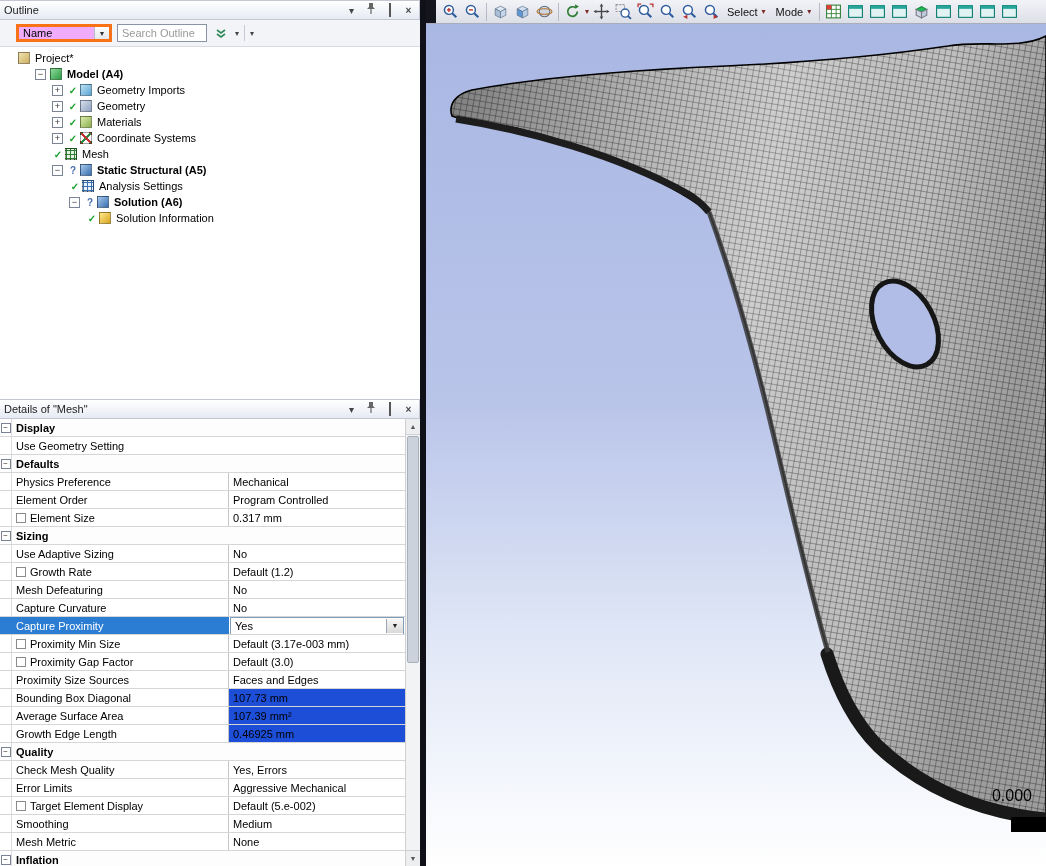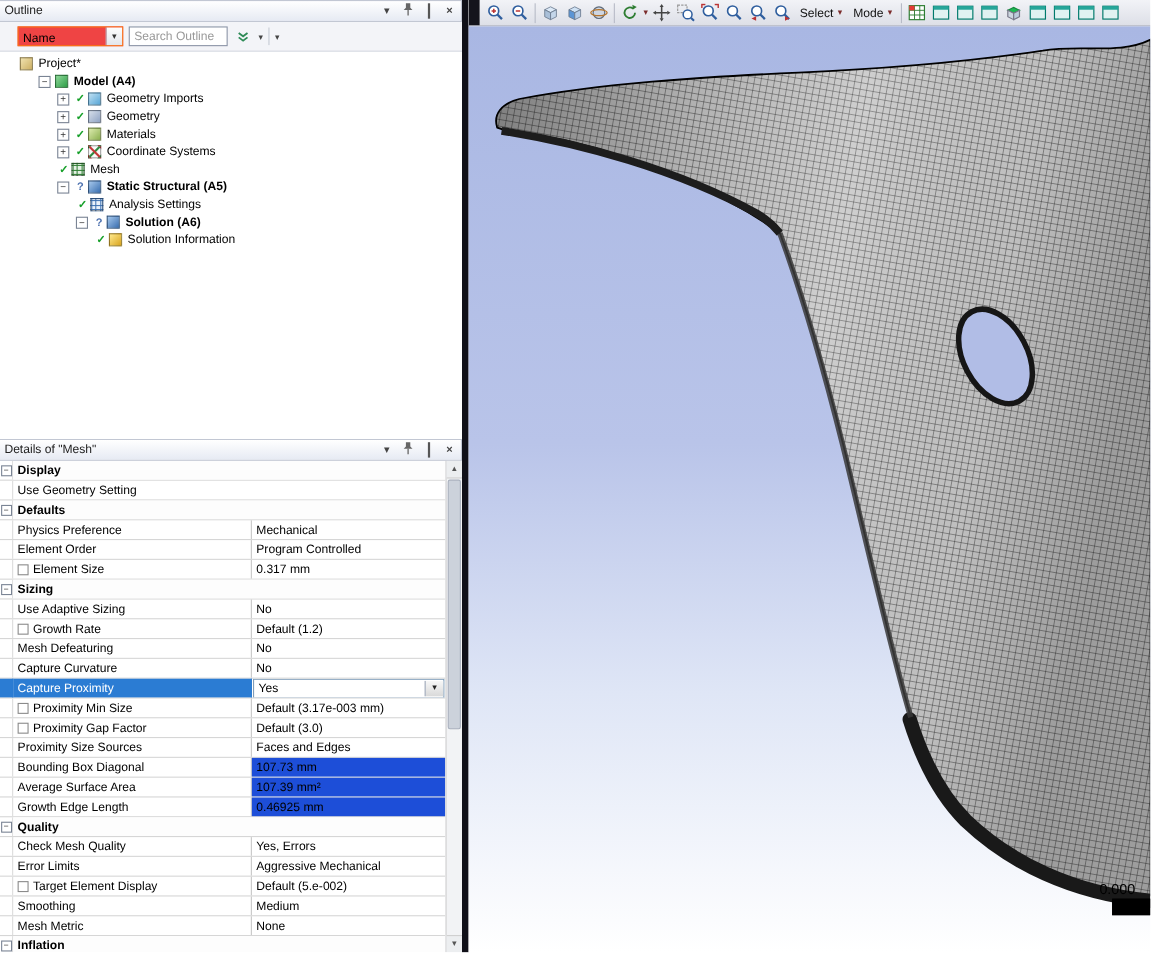--- a/index.html
+++ b/index.html
@@ -13,21 +13,21 @@
   .panel-title{flex:1;color:#222;}
   .win-icons{display:flex;align-items:center;gap:6px;color:#444;}
   .win-icons .wi{width:13px;text-align:center;cursor:default;font-size:10px;line-height:13px;}
   .wi-max{width:9px;height:8px;border:1px solid #555;border-top-width:2px;}
   .wi-close{font-weight:bold;font-size:12px;}
 
   
   #outline-panel{position:absolute;top:0;left:0;width:420px;height:399px;background:#fff;overflow:hidden;}
   #outline-filter{height:27px;background:#f3f4f8;border-bottom:1px solid #d7dae2;
     display:flex;align-items:center;gap:5px;padding-left:16px;box-sizing:border-box;}
-  .combo{width:96px;height:18px;border:1px solid #f97316;background:#ef4444;display:flex;align-items:flex-end;box-sizing:border-box;}
+  .combo{width:96px;height:18px;border:3px solid #f97316;background:#f0abfc;display:flex;align-items:flex-start;box-sizing:border-box;}
   .combo-text{flex:1;padding:0 4px;}
   .combo-arrow{width:14px;height:100%;border-left:1px solid #b6bcc9;background:linear-gradient(#fdfdfd,#e3e6ec);
     font-size:7px;display:flex;align-items:center;justify-content:center;color:#333;}
   #search-input{width:90px;height:18px;border:1px solid #8a93a6;padding:0 4px;box-sizing:border-box;
     font-family:"Liberation Sans",sans-serif;font-size:11px;}
   #search-input::placeholder{color:#999;}
   .mini-sep{width:1px;height:16px;background:#c6cad4;}
   .filter-icon{width:18px;height:18px;display:flex;align-items:center;justify-content:center;}
   .dd-small{font-size:8px;color:#444;}
 
@@ -97,21 +97,21 @@
   .tb-sep{width:1px;height:18px;background:#b7bbc7;margin:0 2px;flex:none;}
   .tb-dd{font-size:8px;color:#7b2c2c;margin:0 1px;flex:none;}
   .tb-label{display:flex;align-items:center;gap:3px;padding:0 4px;height:20px;flex:none;color:#111;justify-content:flex-end;}
   #tb-left,#tb-right{display:flex;align-items:center;gap:1px;flex:none;}
 
   #viewport{position:absolute;top:24px;left:0;right:0;bottom:0;overflow:hidden;
     background:linear-gradient(var(--vp-top) 0%,#b9c4e9 45%,#dfe6f6 72%,var(--vp-bottom) 100%);}
   #scene{position:absolute;inset:0;width:100%;height:100%;}
 
   .scale-widget{position:absolute;right:0;bottom:34px;text-align:right;}
-  .scale-label{font-size:13px;color:#000;padding-right:14px;margin-bottom:1px;}
+  .scale-label{font-size:16px;color:#000;padding-right:14px;margin-bottom:12px;}
   .scale-bar{width:33px;height:13px;background:#000;margin-left:auto;border:1px solid #000;}
 
   :root{--sel:#2b7cd3;--check-green:#17a02a;--question-blue:#4a6fae;--vp-top:#a9b7e3;--vp-bottom:#ffffff;}
 </style>
 </head>
 <body>
 
 <div id="app">
 
   <div id="left-col">

